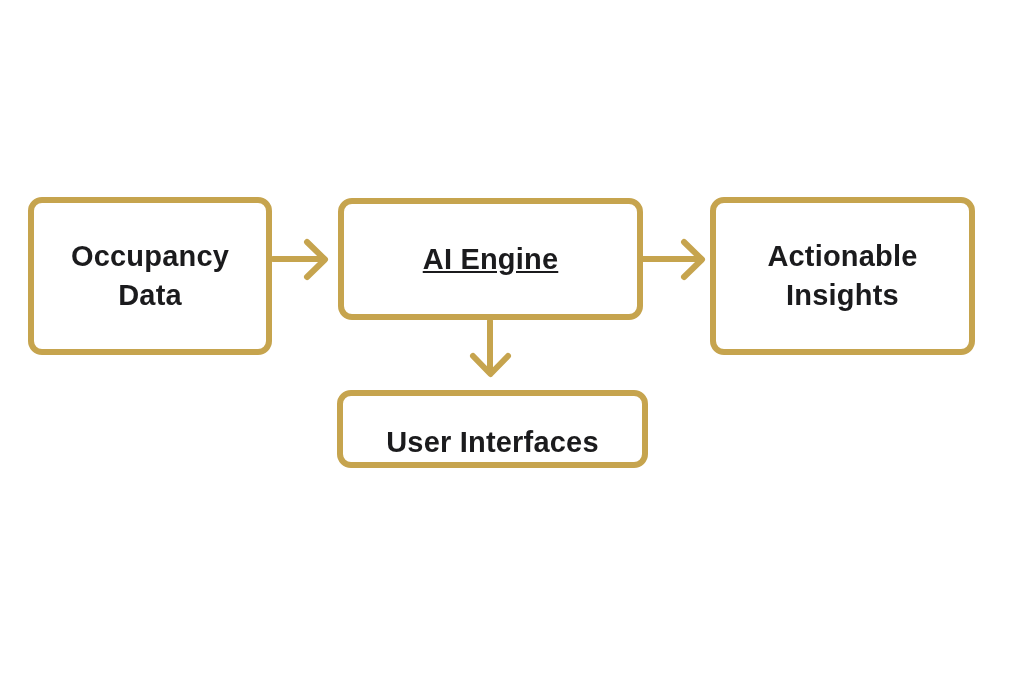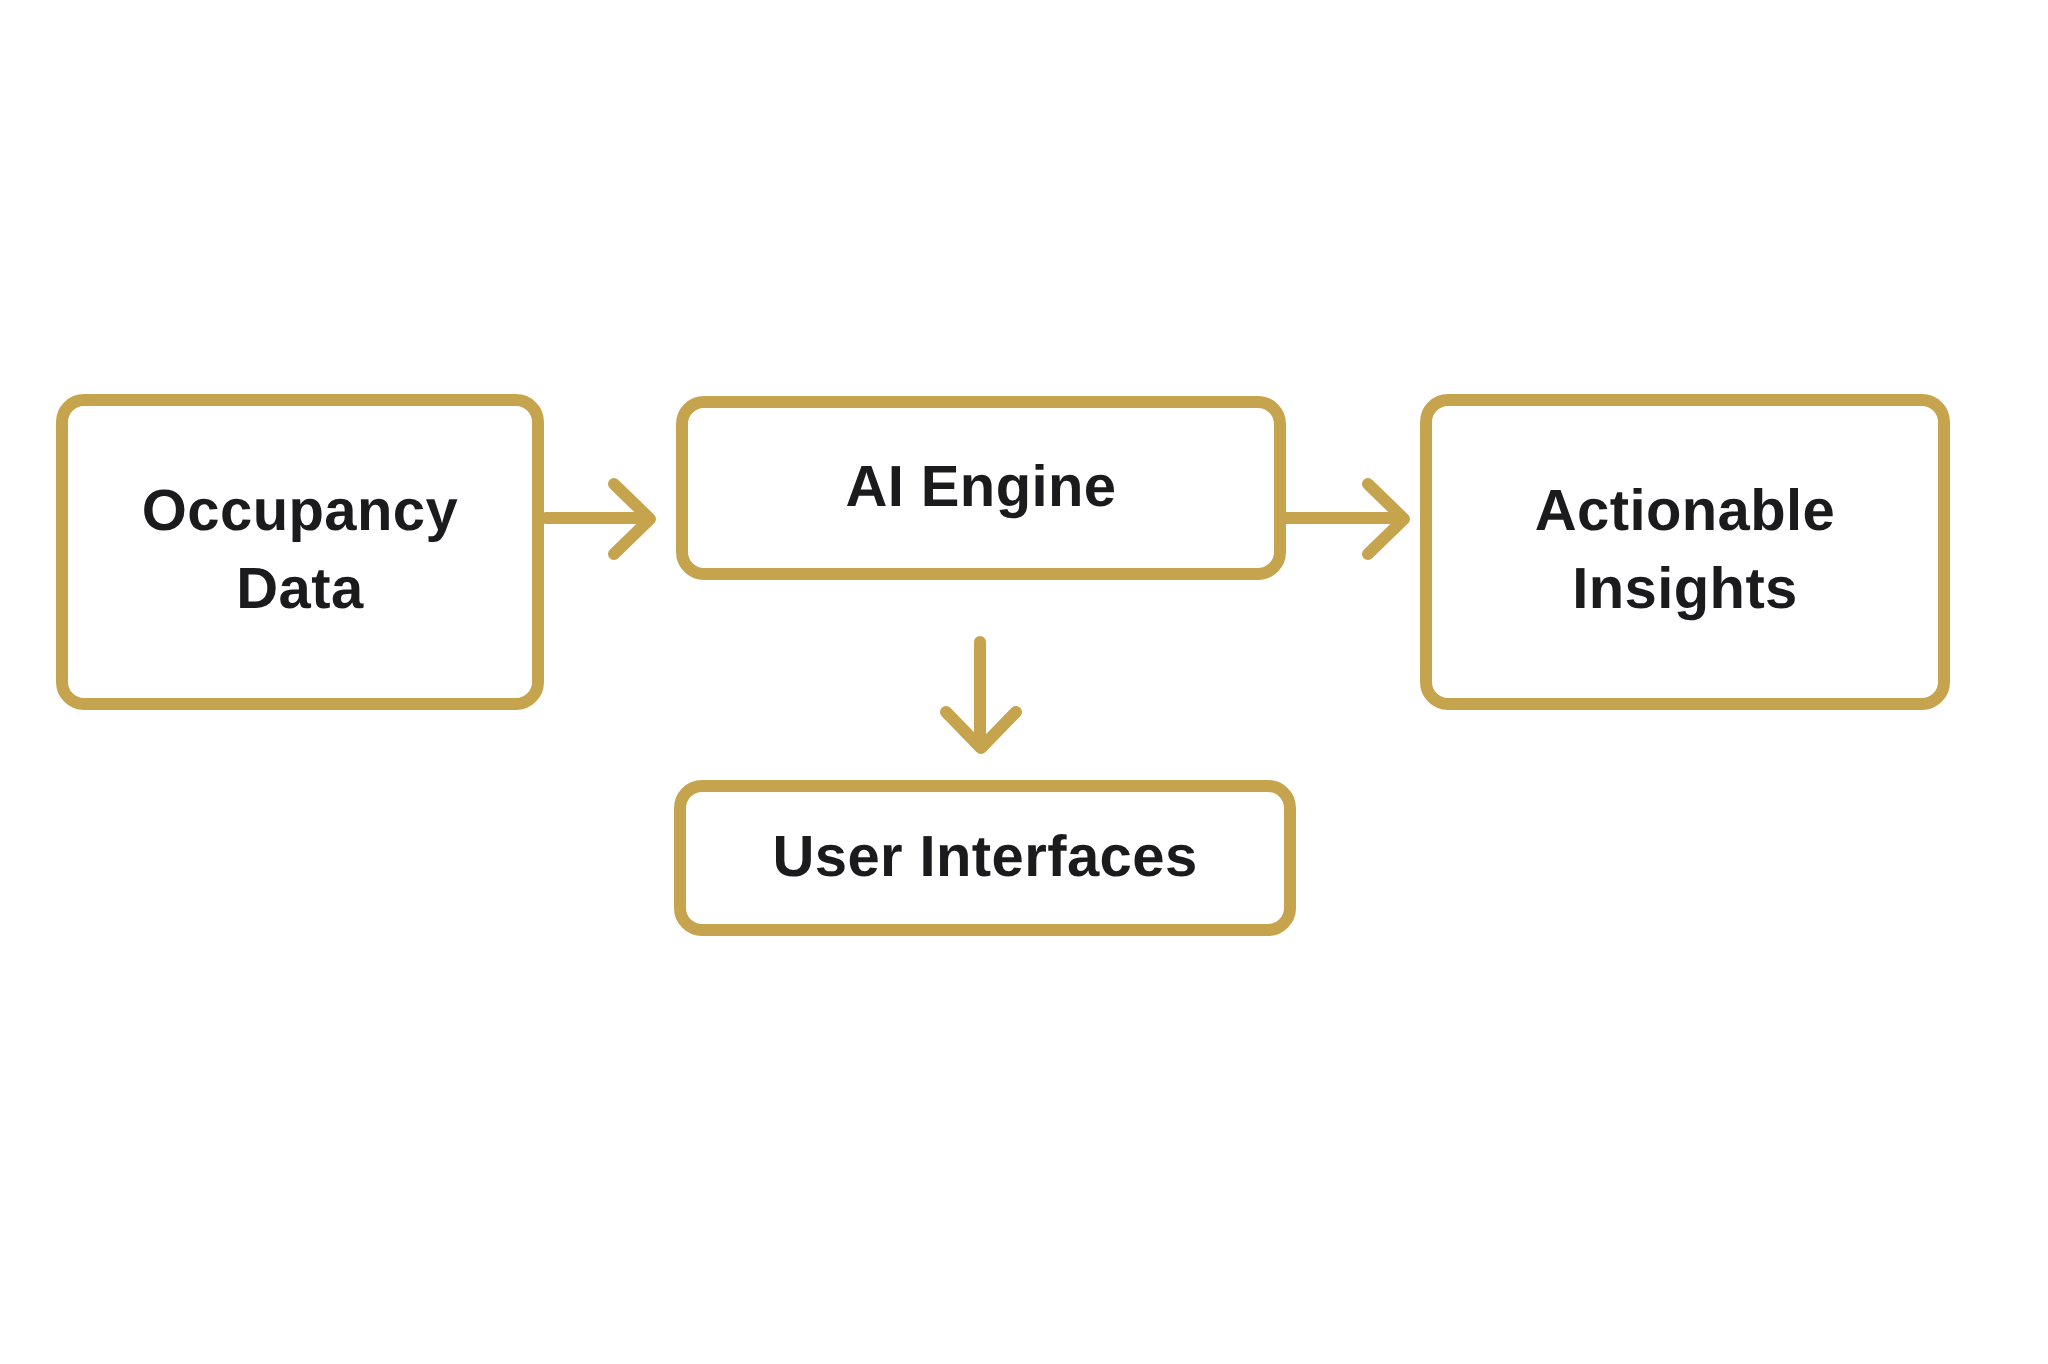--- a/index.html
+++ b/index.html
@@ -25,23 +25,23 @@
     align-items: center;
     justify-content: center;
     text-align: center;
     color: #1b1b1d;
     font-weight: 700;
     font-size: 29px;
     line-height: 1.33;
     letter-spacing: 0.2px;
   }
   #node-occupancy-data   { left: 28px;  top: 197px; width: 244px; height: 158px; padding: 12px 24px; }
-  #node-ai-engine        { left: 338px; top: 198px; width: 305px; height: 92px; }
+  #node-ai-engine        { left: 338px; top: 198px; width: 305px; height: 122px; text-decoration: underline; }
   #node-actionable-insights { left: 710px; top: 197px; width: 265px; height: 158px; padding: 12px 28px; }
-  #node-user-interfaces  { left: 337px; top: 390px; width: 311px; height: 78px; }
+  #node-user-interfaces  { left: 337px; top: 390px; width: 311px; height: 78px; align-items: flex-end; }
   .edges-layer {
     position: absolute;
     left: 0;
     top: 0;
     width: 1024px;
     height: 682px;
     pointer-events: none;
   }
   .edges-layer path {
     stroke: #C6A44E;

